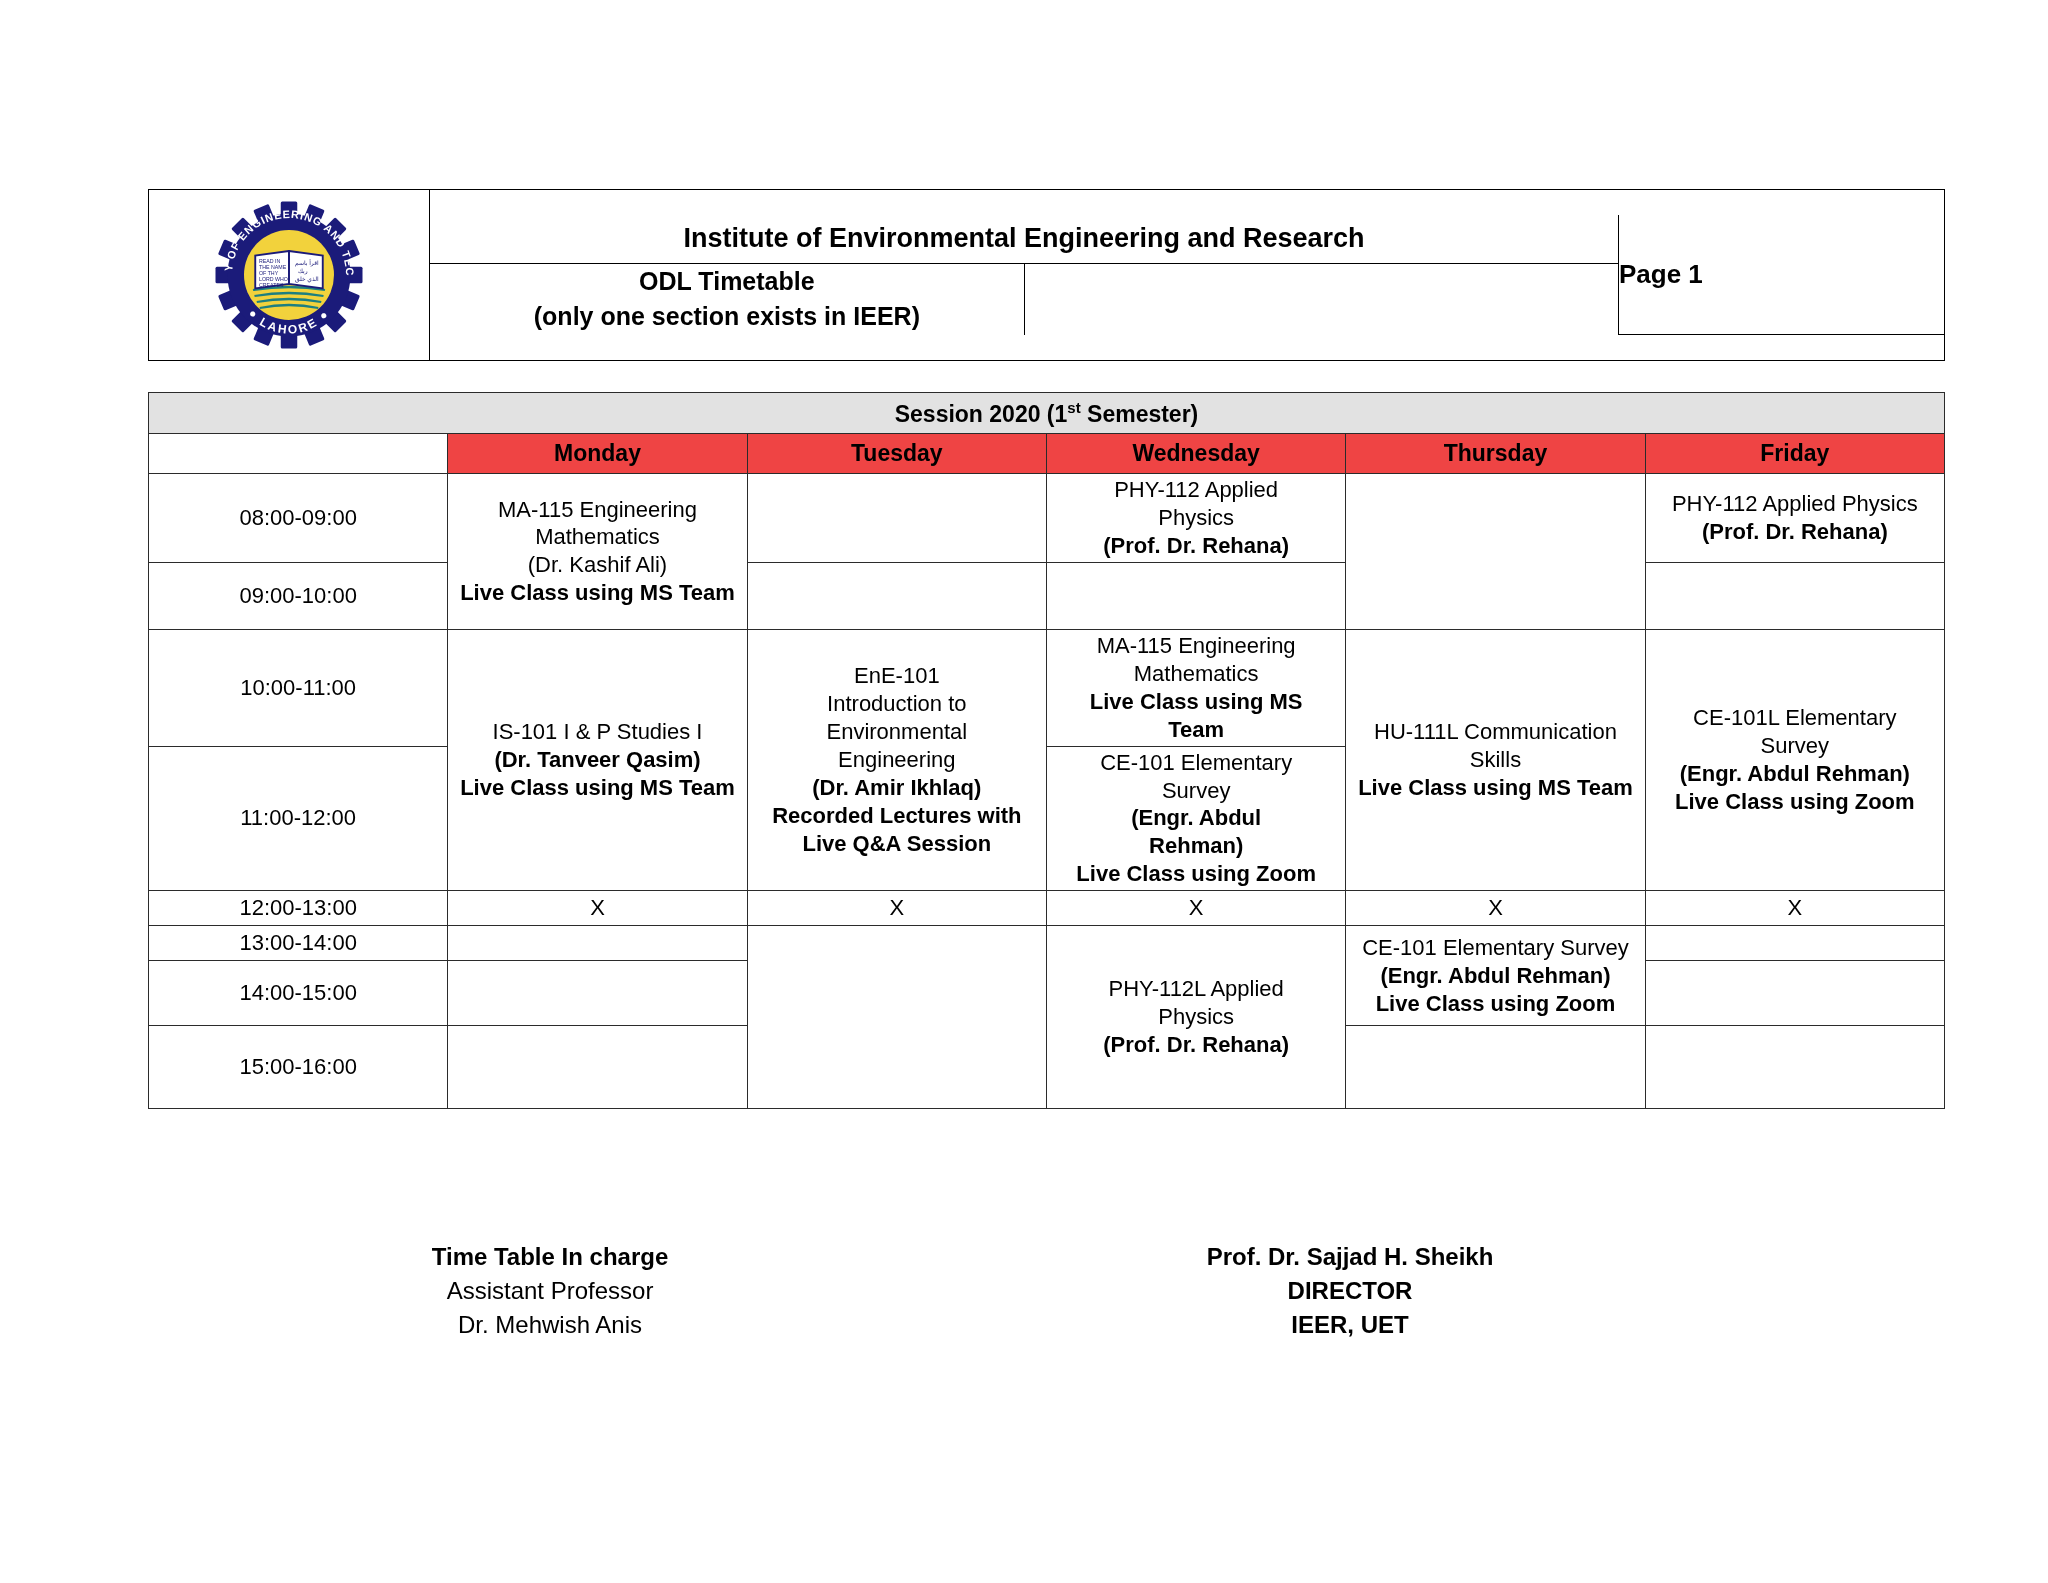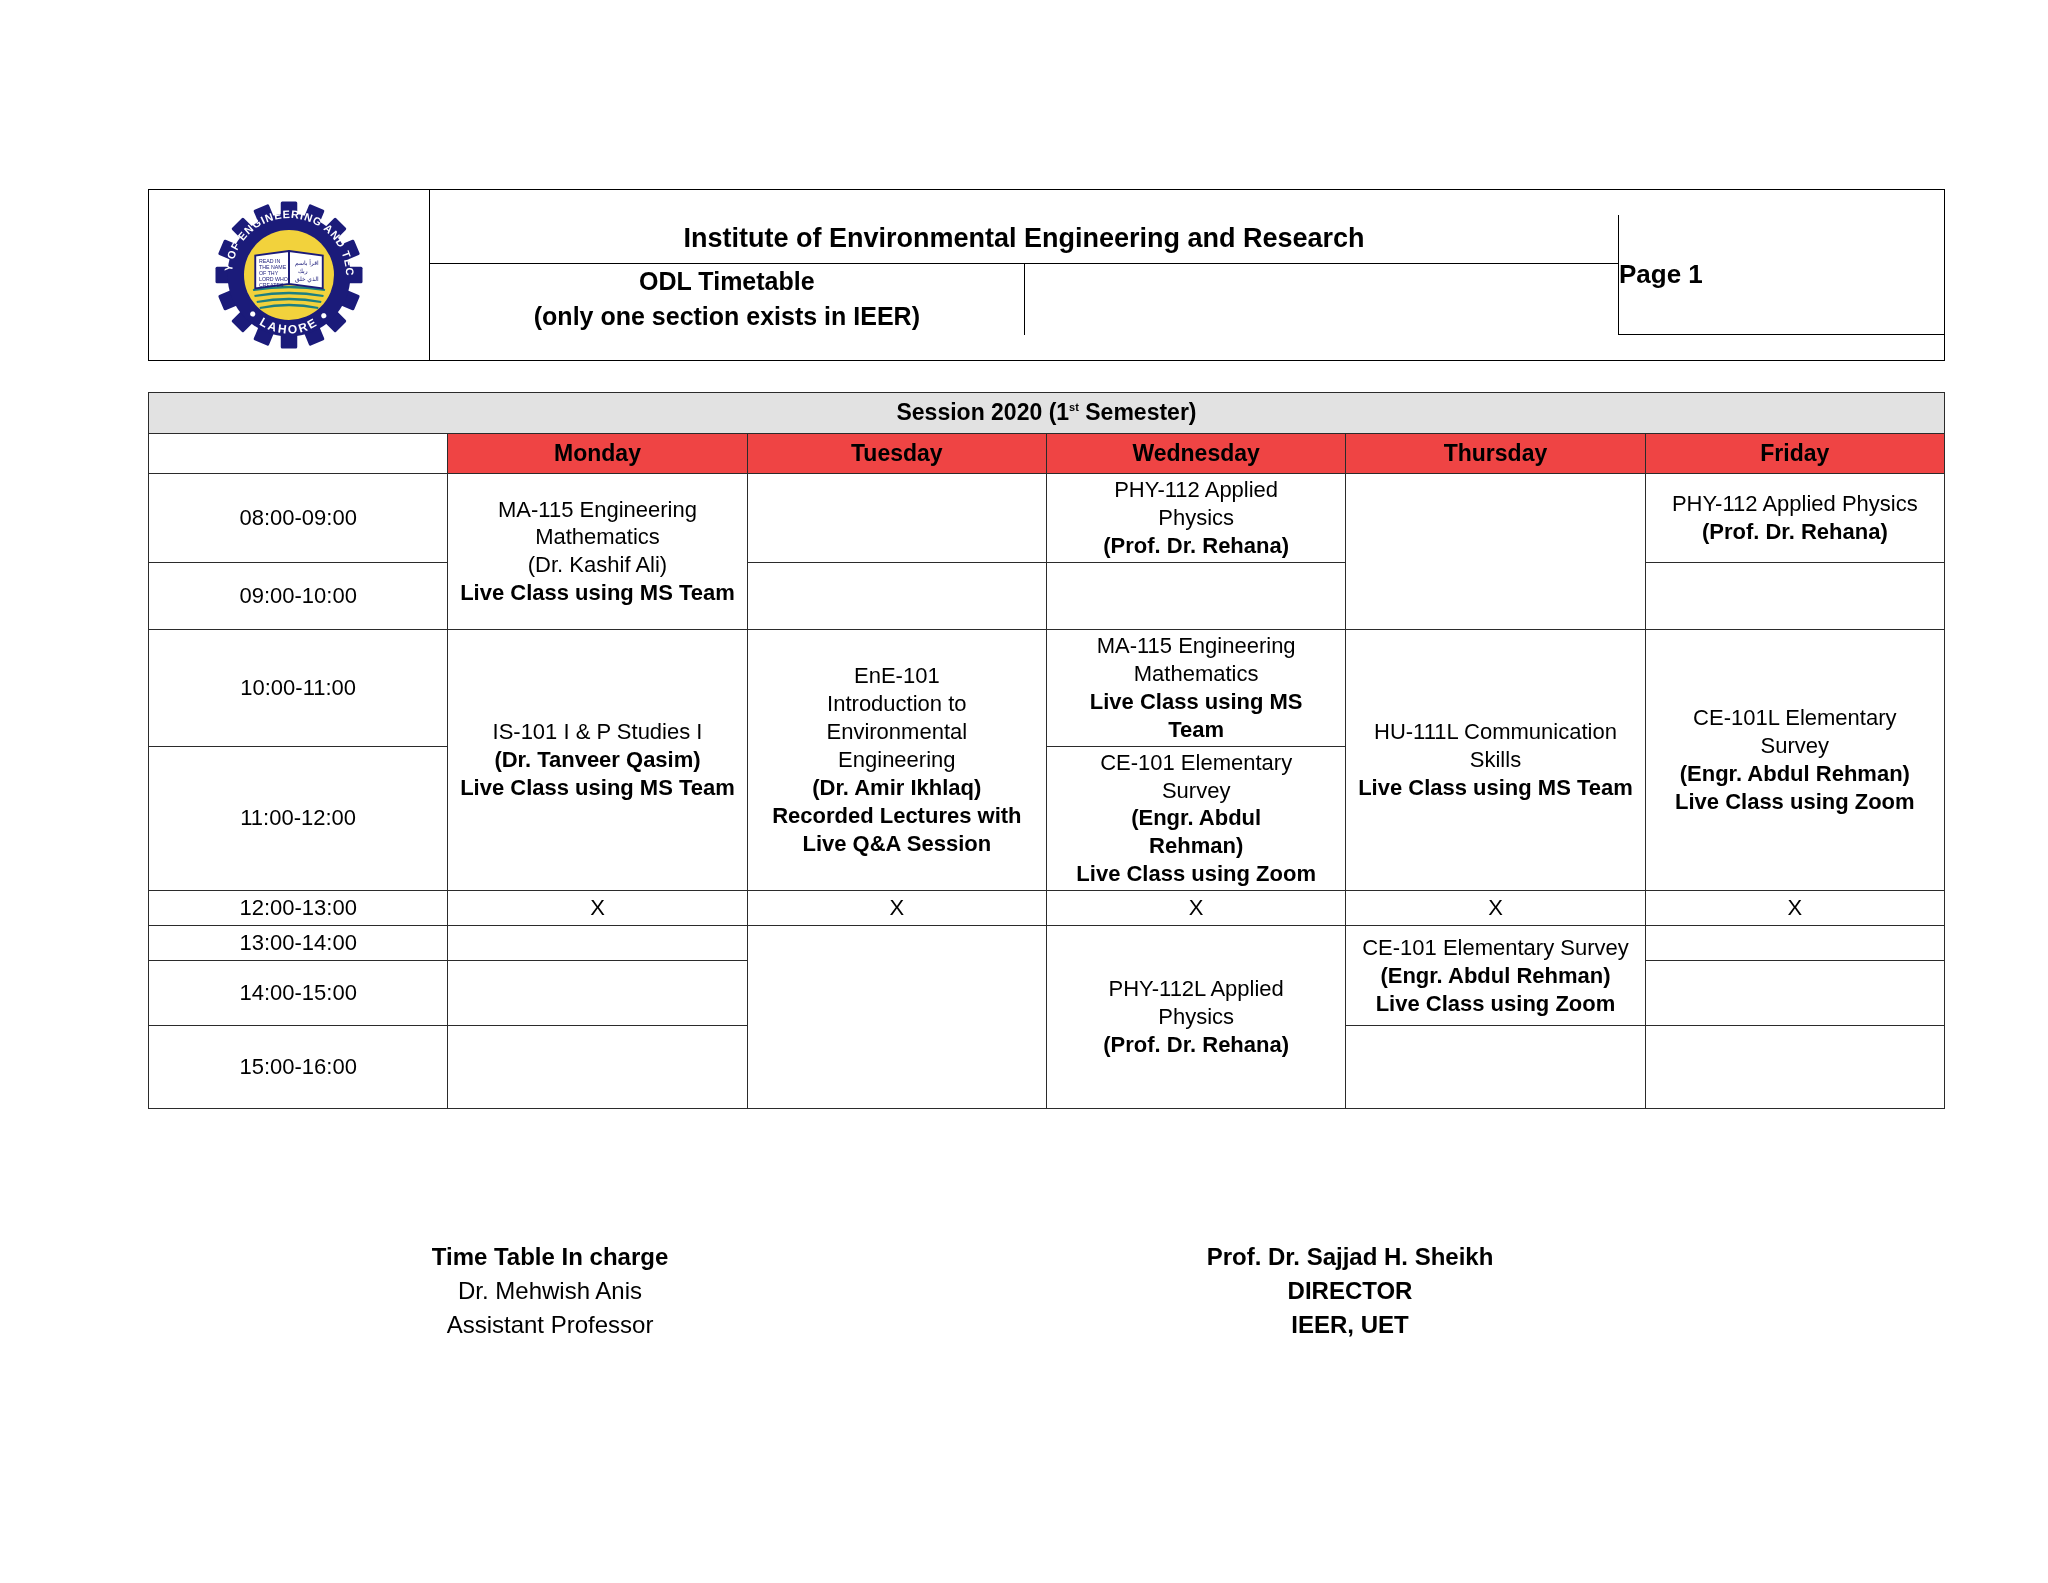--- a/index.html
+++ b/index.html
@@ -105,21 +105,21 @@
     font-weight: normal;
     line-height: 1.27;
   }
   .session-row td {
     background: #e2e2e2;
     font-weight: bold;
     font-size: 23px;
     height: 34px;
     padding: 3px 0;
   }
-  .session-row sup { font-size: 11px; vertical-align: super; text-align: right; }
+  .session-row sup { font-size: 15px; vertical-align: super; text-align: right; }
   .day-row td {
     background: #ef4444;
     font-weight: bold;
     font-size: 23px;
     height: 33px;
     padding: 3px 0;
   }
   .day-row td.corner {
     background: #ffffff;
   }
@@ -399,22 +399,22 @@
       <td></td>
       <td></td>
       <td></td>
     </tr>
   </tbody>
     </table>
 
   <div class="footer">
     <div class="sig sig-left">
       <span class="b">Time Table In charge</span>
+      <span class="n">Assistant Professor</span>
       <span class="n">Dr. Mehwish Anis</span>
-      <span class="n">Assistant Professor</span>
     </div>
     <div class="sig sig-right">
       <span class="b">Prof. Dr. Sajjad H. Sheikh</span>
       <span class="b">DIRECTOR</span>
       <span class="b">IEER, UET</span>
     </div>
   </div>
 
 </div>
 

